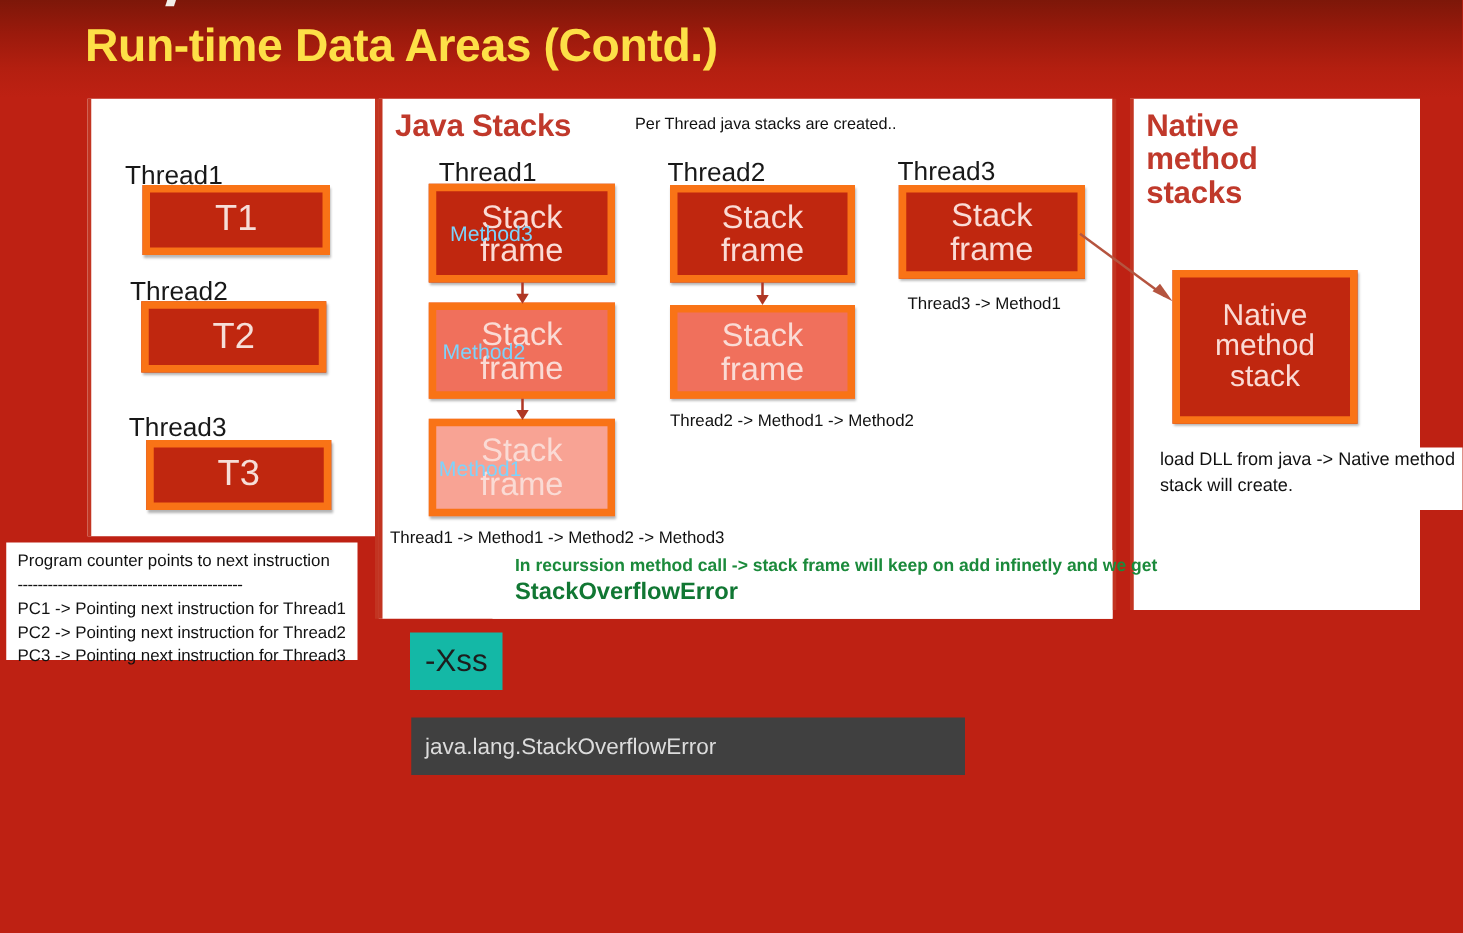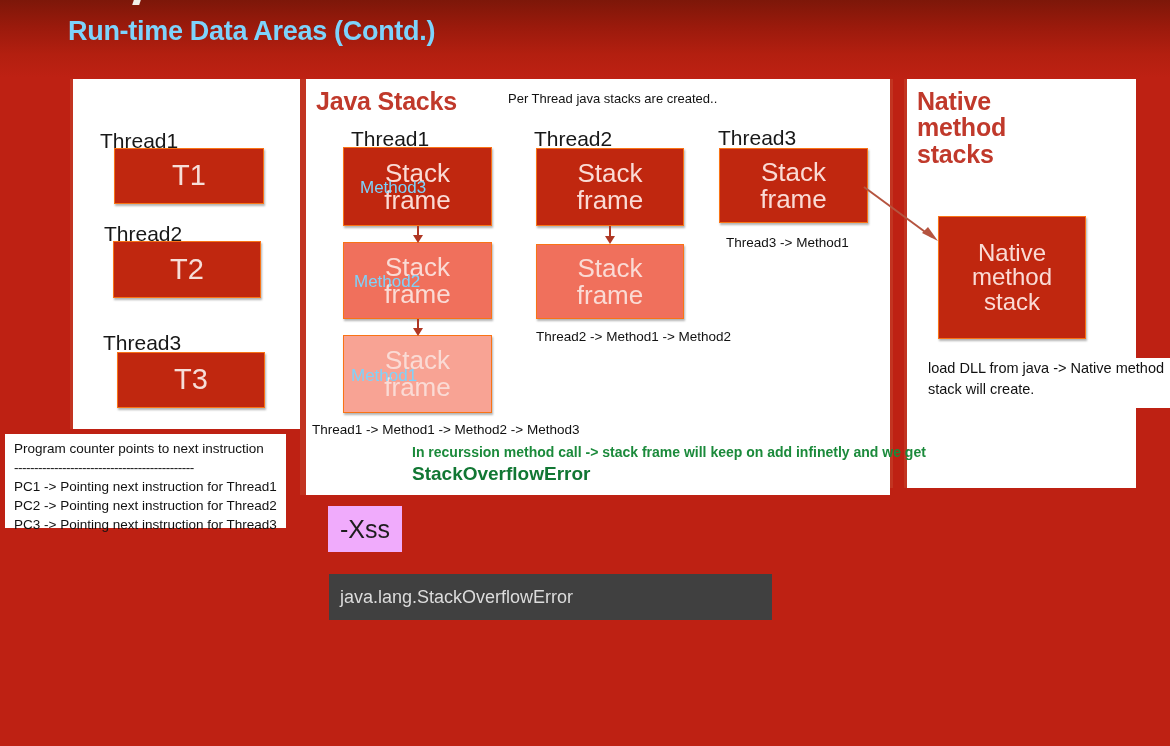--- a/index.html
+++ b/index.html
@@ -30,23 +30,23 @@
   .top-sliver {
     position: absolute;
     left: 133px; top: 0px;
     width: 7px; height: 5px;
     background: #f2efe9;
     transform: skewX(-18deg);
   }
   .slide-title {
     position: absolute;
     left: 68px; top: 16px;
-    font-size: 27px;
+    font-size: 37px;
     font-weight: bold;
-    color: #7dd3fc;
+    color: #fde047;
     letter-spacing: -0.3px;
     white-space: nowrap;
   }
 
   
   .panel {
     position: absolute;
     background: #ffffff;
     box-sizing: border-box;
   }
@@ -89,21 +89,21 @@
     position: absolute;
     font-size: 21px;
     color: #181818;
     white-space: nowrap;
   }
 
   
   .redbox {
     position: absolute;
     box-sizing: border-box;
-    border: 1px solid #f97316;
+    border: 6px solid #f97316;
     box-shadow: 1px 2px 2px rgba(0,0,0,0.30);
     display: flex;
     align-items: center;
     justify-content: center;
     text-align: center;
     color: #fadbd5;
     font-weight: normal;
     line-height: 1.02;
   }
   .shade-1 { background: #c0270f; }
@@ -190,21 +190,21 @@
     display: block;
     margin-top: 3px;
   }
 
   #xss-box {
     left: 328px; top: 506px;
     width: 74px; height: 46px;
     display: flex; align-items: center; justify-content: center;
     font-size: 25px;
     color: #1d1d1d;
-    background: #f0abfc;
+    background: #14b8a6;
   }
   #soe-box {
     left: 329px; top: 574px;
     width: 443px; height: 46px;
     display: flex; align-items: center;
     padding-left: 11px;
     box-sizing: border-box;
     font-size: 18px;
     color: #dcdcdc;
     background: #404040;

